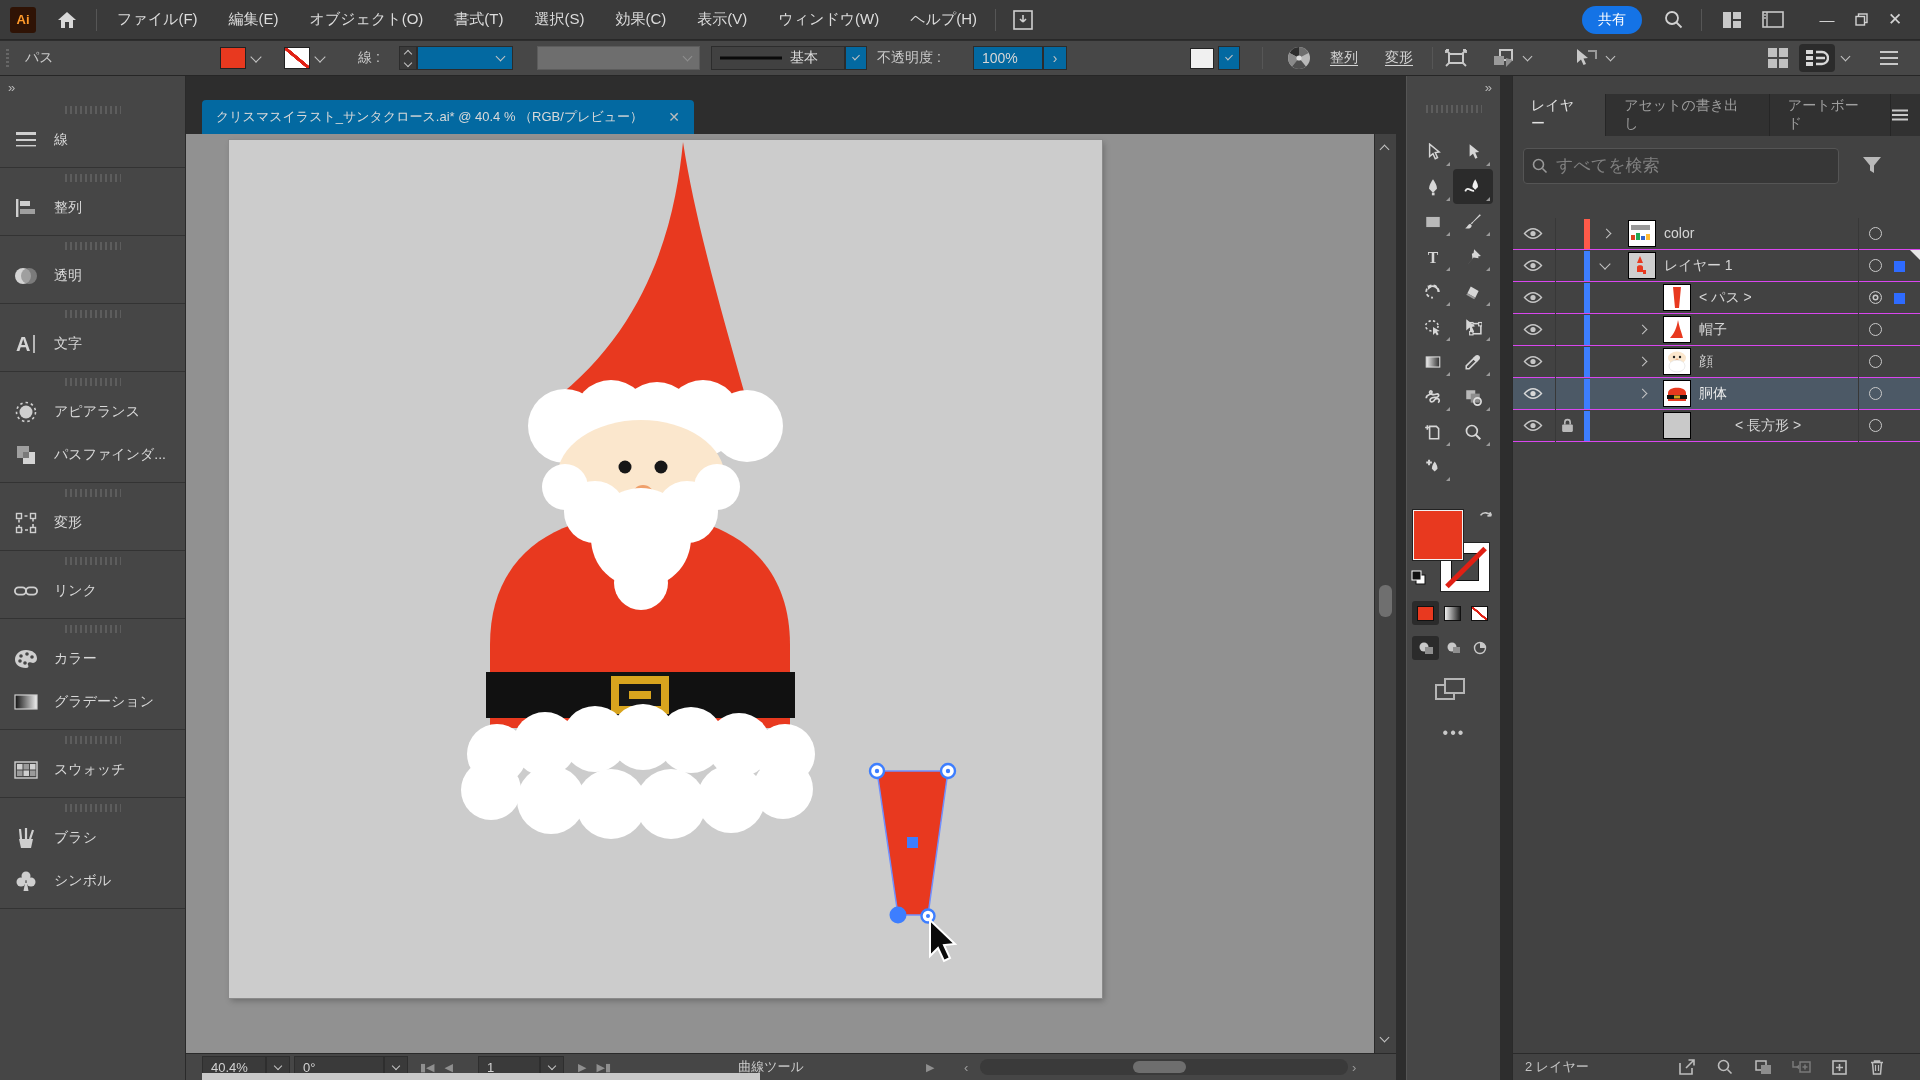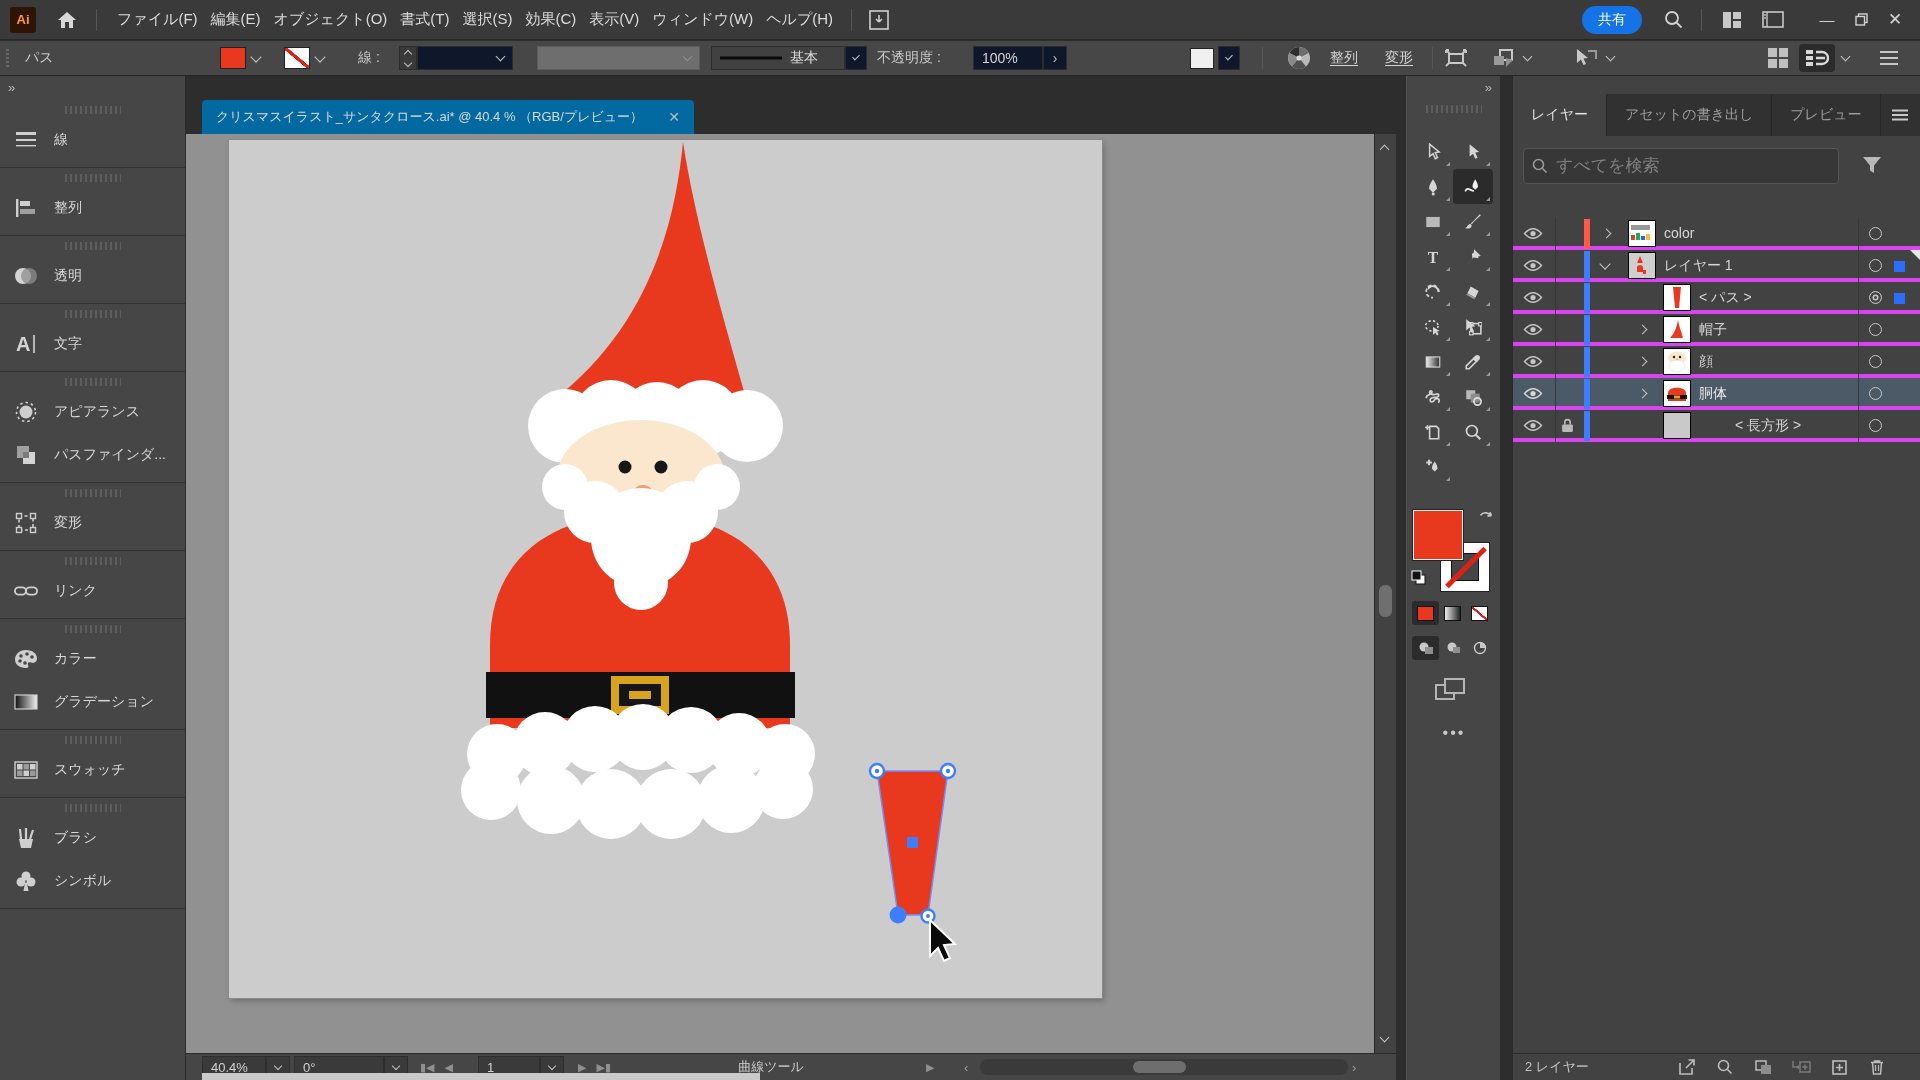--- a/index.html
+++ b/index.html
@@ -20,21 +20,21 @@
   .winbtn { width:34px; text-align:center; color:#d2d2d2; font-size:15px; }
 
   .controlbar { position:absolute; left:0; top:41px; width:1920px; height:35px; background:#474747;
     border-bottom:1px solid #262626; font-size:14px; }
   .cb { position:absolute; top:0; height:34px; display:flex; align-items:center; }
   .swatch { width:26px; height:22px; border:1px solid #222; }
   .chev-d { width:8px; height:8px; border-right:1.6px solid #c4c4c4; border-bottom:1.6px solid #c4c4c4;
     transform:rotate(45deg); display:inline-block; }
   .chev-r { width:7px; height:7px; border-right:1.6px solid #c4c4c4; border-bottom:1.6px solid #c4c4c4;
     transform:rotate(-45deg); display:inline-block; }
-  .field { background:#0f172a; border:1px solid #2c2c2c; height:24px; display:flex;
+  .field { background:#0369a1; border:1px solid #2c2c2c; height:24px; display:flex;
     align-items:center; padding:0 8px; color:#d6d6d6; }
   .none-swatch { background:linear-gradient(to top right,#fff 44%,#e02014 45%,#e02014 55%,#fff 56%); }
   .u { text-decoration:underline; text-underline-offset:3px; }
 
   
   .leftdock { position:absolute; left:0; top:76px; width:186px; height:1004px; background:#464646;
     border-right:1px solid #2a2a2a; }
   .ldgroup { border-bottom:1px solid #333; padding-bottom:6px; }
   .grip { width:56px; height:8px; margin:6px auto 4px auto;
     background:repeating-linear-gradient(90deg,#5d5d5d 0 2px,transparent 2px 5px); }
@@ -81,21 +81,21 @@
   .ptabs { position:absolute; left:0; top:18px; width:408px; height:42px; background:#313131;
     display:flex; align-items:stretch; font-size:14px; }
   .ptab { display:flex; align-items:center; padding:0 18px; color:#9f9f9f; border-right:1px solid #262626; }
   .ptab.active { background:#424242; color:#e2e2e2; }
   .searchbox { position:absolute; left:10px; top:72px; width:316px; height:36px; background:#373737;
     border:1px solid #555; border-radius:4px; display:flex; align-items:center; padding:0 8px; gap:8px; }
   .searchbox input { background:transparent; border:none; outline:none; color:#cfcfcf; font-size:17px; width:250px; }
   .searchbox input::placeholder { color:#808080; }
 
   .lrows { position:absolute; left:0; top:142px; width:408px; }
-  .lrow { position:relative; height:32px; border-bottom:4px solid #d946ef; }
+  .lrow { position:relative; height:32px; border-bottom:1px solid #d946ef; }
   .lrow.selected { background:#4c5966; }
   .eyebox { position:absolute; left:10px; top:8px; width:20px; height:15px; }
   .lockbox { position:absolute; left:48px; top:8px; width:14px; height:16px; }
   .cbar { position:absolute; left:71px; top:1px; width:6px; height:30px; }
   .lchev { position:absolute; top:12px; }
   .thumb { position:absolute; top:2px; width:28px; height:27px; border:1px solid #000;
     background:#fff; overflow:hidden; }
   .lname { position:absolute; top:7px; font-size:14px; color:#d6d6d6; white-space:nowrap; }
   .target { position:absolute; left:356px; top:9px; width:13px; height:13px; border:1.5px solid #c9c9c9;
     border-radius:50%; }
@@ -118,21 +118,21 @@
 <div class="app">
 
   <div class="menubar">
     <div class="ai-badge">Ai</div>
     <div style="width:34px;display:flex;justify-content:center;margin-left:14px;">
       <svg width="20" height="18" viewBox="0 0 20 18">
           <path d="M10 1 L19 9 H16 V17 H12 V11 H8 V17 H4 V9 H1 Z" fill="#d8d8d8"></path>
         </svg>
     </div>
     <div class="vsep" style="margin:0 18px 0 12px;"></div>
-    <div style="display:flex;gap:9px;">
+    <div style="display:flex;gap:27px;">
       <span class="menu-item">ファイル(F)</span>
       <span class="menu-item">編集(E)</span>
       <span class="menu-item">オブジェクト(O)</span>
       <span class="menu-item">書式(T)</span>
       <span class="menu-item">選択(S)</span>
       <span class="menu-item">効果(C)</span>
       <span class="menu-item">表示(V)</span>
       <span class="menu-item">ウィンドウ(W)</span>
       <span class="menu-item">ヘルプ(H)</span>
     </div>
@@ -801,21 +801,21 @@
           <rect x="12" y="3" width="19" height="14" fill="#464646" stroke="#b5b5b5" stroke-width="2"></rect>
         </svg>
     </div>
     <div style="position:absolute;left:0;top:648px;width:94px;text-align:center;color:#c9c9c9;letter-spacing:2px;font-size:16px;">•••</div>
   </div>
 
   <div class="rightdock">
     <div class="ptabs">
       <div class="ptab active">レイヤー</div>
       <div class="ptab">アセットの書き出し</div>
-      <div class="ptab">プレビュー</div>
+      <div class="ptab">アートボード</div>
       <div style="flex:1;"></div>
       <div style="display:flex;align-items:center;padding-right:12px;">
         <svg width="18" height="12" viewBox="0 0 18 12">
             <path d="M1 1.5 h16 M1 6 h16 M1 10.5 h16" stroke="#c8c8c8" stroke-width="1.8"></path>
           </svg>
       </div>
     </div>
 
     <div class="searchbox">
       <svg width="16" height="16" viewBox="0 0 16 16">

